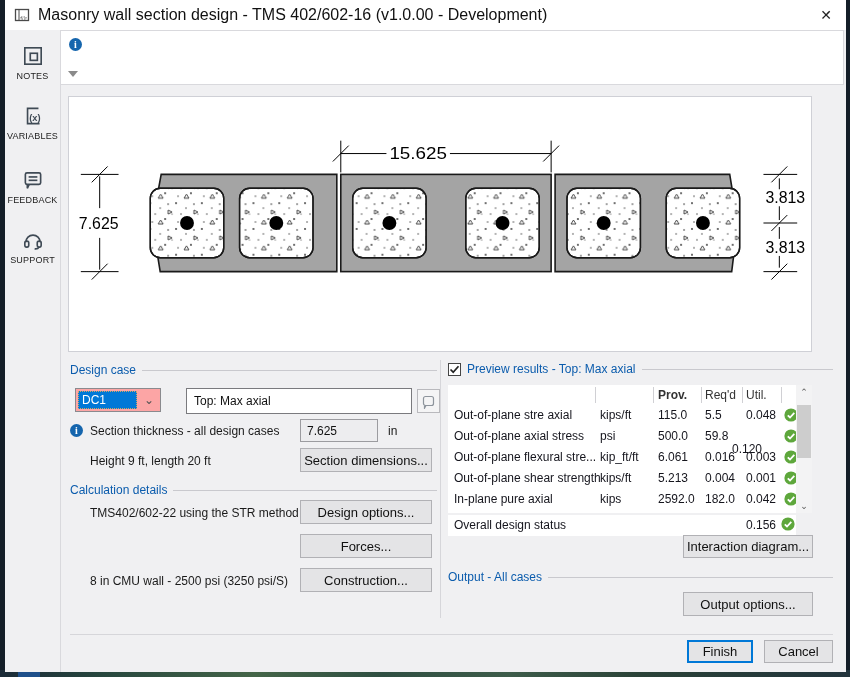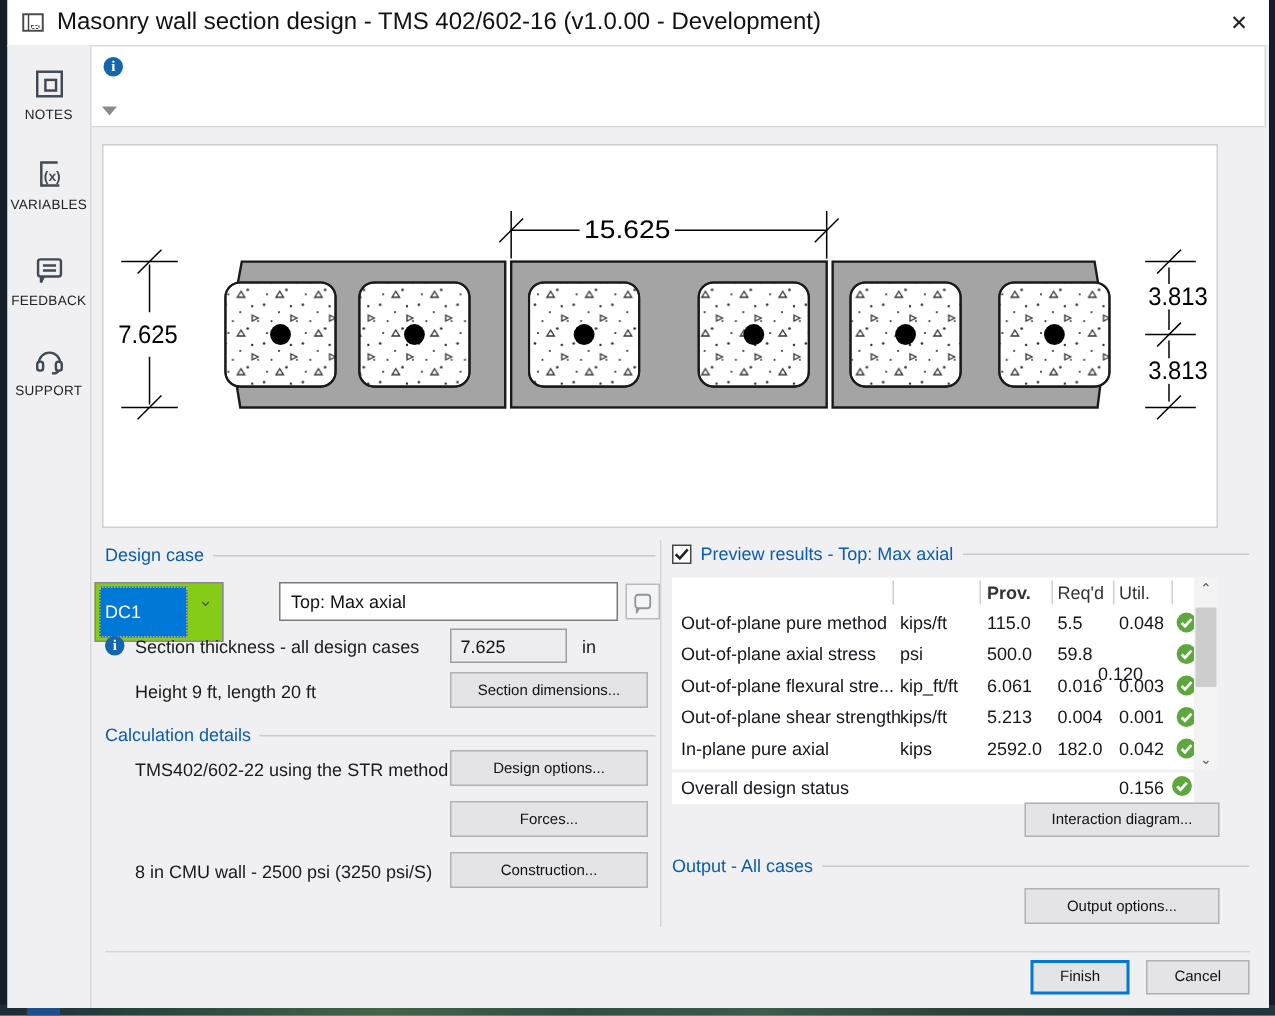--- a/index.html
+++ b/index.html
@@ -22,28 +22,28 @@
   .side-item svg{stroke:#3f4a55;fill:none;stroke-width:1.5;}
   .side-label{font-size:9px;color:#222;margin-top:3px;letter-spacing:.2px;}
   .infobar{position:absolute;left:55px;top:30px;width:784px;height:55px;background:#fff;border:1px solid #d9d9dd;box-sizing:border-box;}
   .info-icon{width:13px;height:13px;border-radius:50%;background:#1565ad;color:#fff;font-size:10px;font-weight:bold;display:flex;align-items:center;justify-content:center;font-family:"Liberation Serif",serif;}
   .infobar .info-icon{position:absolute;left:8px;top:7px;}
   .collapse-arrow{position:absolute;left:7px;bottom:7px;width:0;height:0;border-left:5px solid transparent;border-right:5px solid transparent;border-top:6px solid #8a8a8a;}
   .drawing-panel{position:absolute;left:63px;top:96px;width:744px;height:256px;background:#fff;border:1px solid #cfd0d6;box-sizing:border-box;}
   .group-hd{position:absolute;display:flex;align-items:center;height:14px;}
   .group-hd .gl{font-size:12px;color:#0b5cad;white-space:nowrap;}
   .group-hd .gline{flex:1;height:1px;background:#c9c9ce;margin-left:6px;margin-top:1px;}
-  .combo{position:absolute;left:58px;top:388px;width:86px;height:40px;background:#84cc16;border:1px solid #8a8a8e;box-sizing:border-box;}
+  .combo{position:absolute;left:70px;top:388px;width:86px;height:24px;background:#fca5a5;border:1px solid #8a8a8e;box-sizing:border-box;}
   .combo-sel{position:absolute;left:2px;top:2px;width:55px;bottom:2px;background:#0078d7;color:#fff;font-size:12px;display:flex;align-items:center;padding-left:4px;outline:1px dotted #caa76a;outline-offset:-1px;}
   .combo-arrow{position:absolute;right:6px;top:4px;color:#555;font-size:12px;}
   .textfield{position:absolute;left:181px;top:388px;width:226px;height:26px;background:#fff;border:1px solid #7a7a7e;box-sizing:border-box;font-size:12px;color:#111;display:flex;align-items:center;padding-left:7px;}
   .note-btn{position:absolute;left:412px;top:389px;width:23px;height:24px;background:#f4f4f5;border:1px solid #b9b9bd;box-sizing:border-box;display:flex;align-items:center;justify-content:center;}
   .lbl{position:absolute;font-size:12px;color:#1a1a1a;white-space:nowrap;}
   .ro-field{position:absolute;left:295px;top:419px;width:78px;height:23px;background:#ededef;border:1px solid #9c9ca0;box-sizing:border-box;font-size:12px;color:#111;display:flex;align-items:center;padding-left:6px;}
-  .btn{position:absolute;background:#e4e4e6;border:1px solid #b1b1b5;box-sizing:border-box;font-size:10px;color:#111;display:flex;align-items:center;justify-content:center;white-space:nowrap;text-align:center;}
+  .btn{position:absolute;background:#e4e4e6;border:1px solid #b1b1b5;box-sizing:border-box;font-size:13px;color:#111;display:flex;align-items:center;justify-content:center;white-space:nowrap;text-align:center;}
   .vsep{position:absolute;left:435px;top:360px;width:1px;height:258px;background:#d6d6da;}
   .hsep{position:absolute;left:65px;top:634px;width:763px;height:1px;background:#d6d6da;}
   .checkbox{width:13px;height:13px;background:#fff;border:1px solid #454545;box-sizing:border-box;display:flex;align-items:center;justify-content:center;}
   .checkbox svg{display:block;}
   .grid{position:absolute;left:443px;top:385px;width:348px;height:128px;background:#fff;overflow:hidden;font-size:12px;color:#15151d;}
   .grid-hd{position:relative;height:20px;}
   .grid-hd .col-line{position:absolute;top:2px;bottom:2px;width:1px;background:#d0d0d4;}
   .grid-hd span{position:absolute;top:3px;color:#333;}
   .grow{position:relative;height:21px;}
   .grow span{position:absolute;top:3px;white-space:nowrap;}
@@ -249,21 +249,21 @@
       <div class="col-line" style="left:205px;"></div>
       <div class="col-line" style="left:253px;"></div>
       <div class="col-line" style="left:294px;"></div>
       <div class="col-line" style="left:333px;"></div>
       <span style="left:210px;font-weight:bold;">Prov.</span>
       <span style="left:257px;">Req'd</span>
       <span style="left:298px;">Util.</span>
     </div>
     <div>
         <div class="grow">
-          <span style="left: 6px;">Out-of-plane pure method</span>
+          <span style="left: 6px;">Out-of-plane stre axial</span>
           <span style="left: 152px;">kips/ft</span>
           <span style="left: 210px;">115.0</span>
           <span style="left: 257px;">5.5</span>
           <span style="left: 298px;">0.048</span>
           <span style="left: 336px; position: absolute; top: 3px;"><svg width="14" height="14" viewBox="0 0 14 14">
               <circle cx="7" cy="7" r="6.6" fill="#5ea73c"></circle>
               <path d="M3.8,7.3 L6,9.5 L10.3,4.8" fill="none" stroke="#fff" stroke-width="1.8"></path>
             </svg></span>
         </div>
         <div class="grow">

